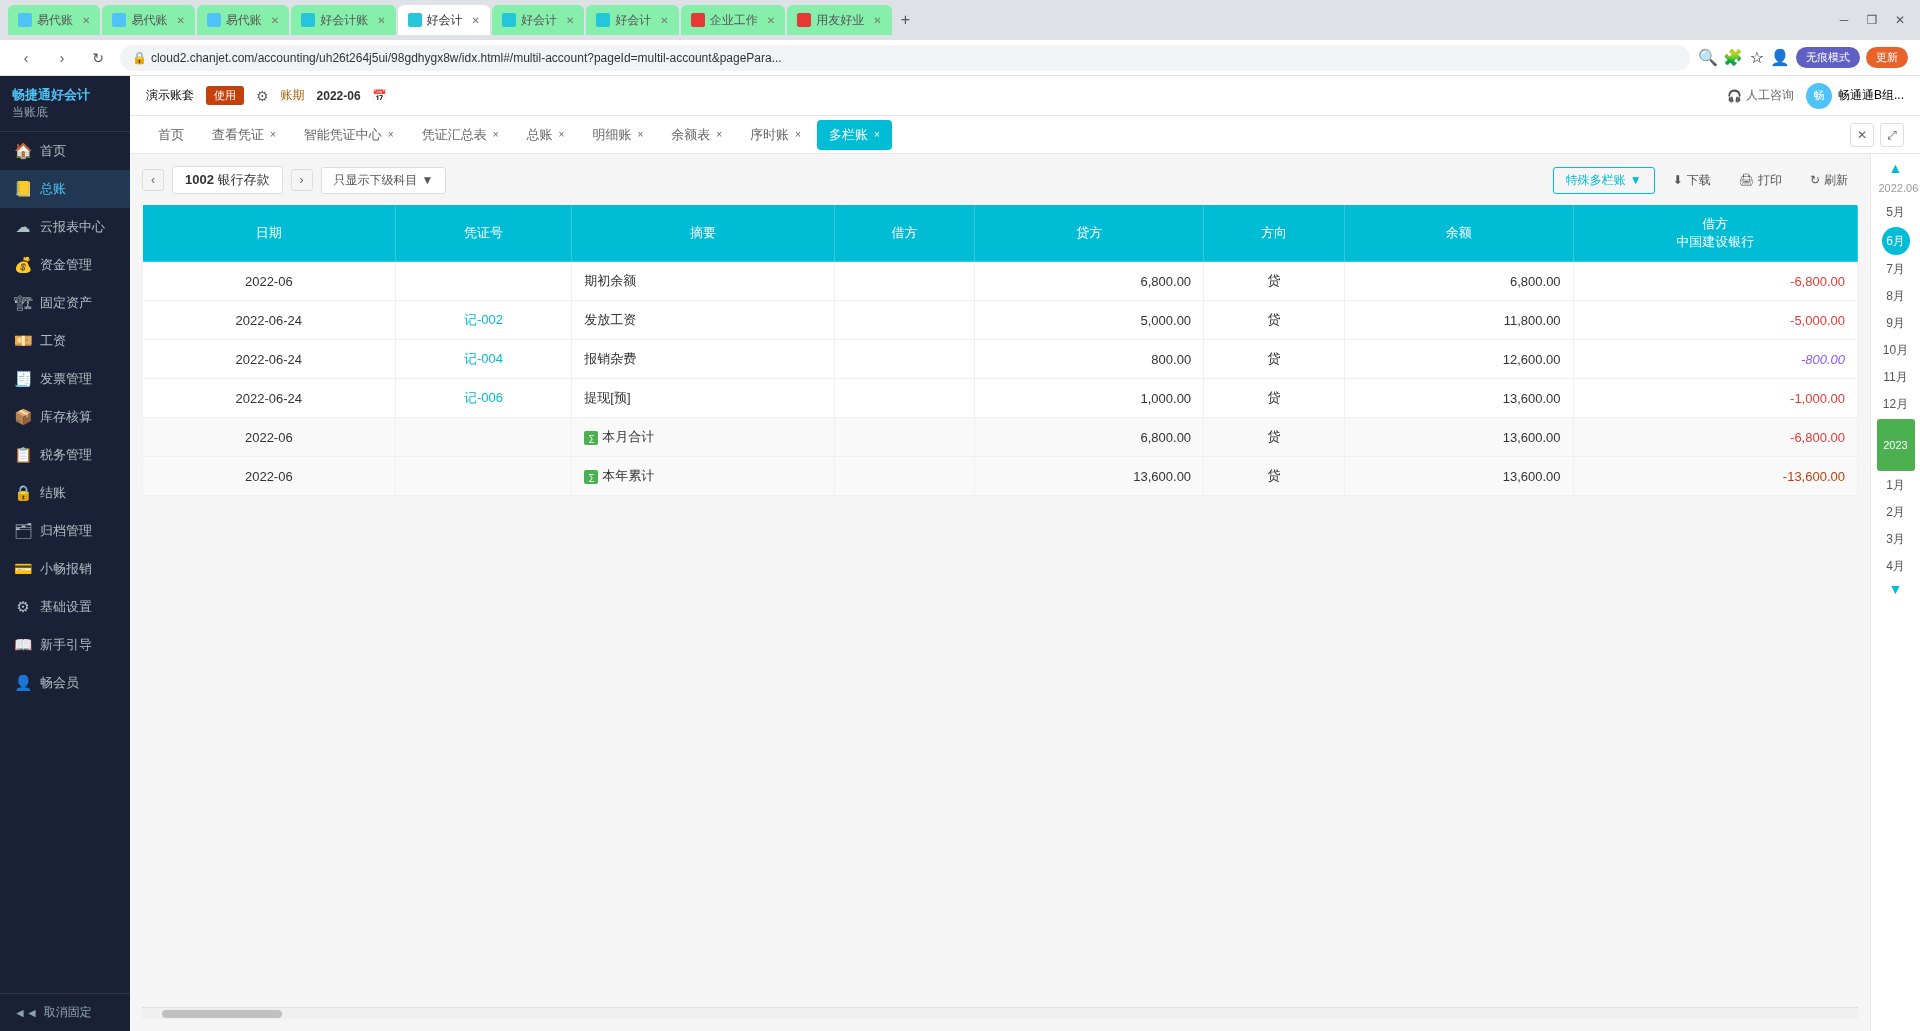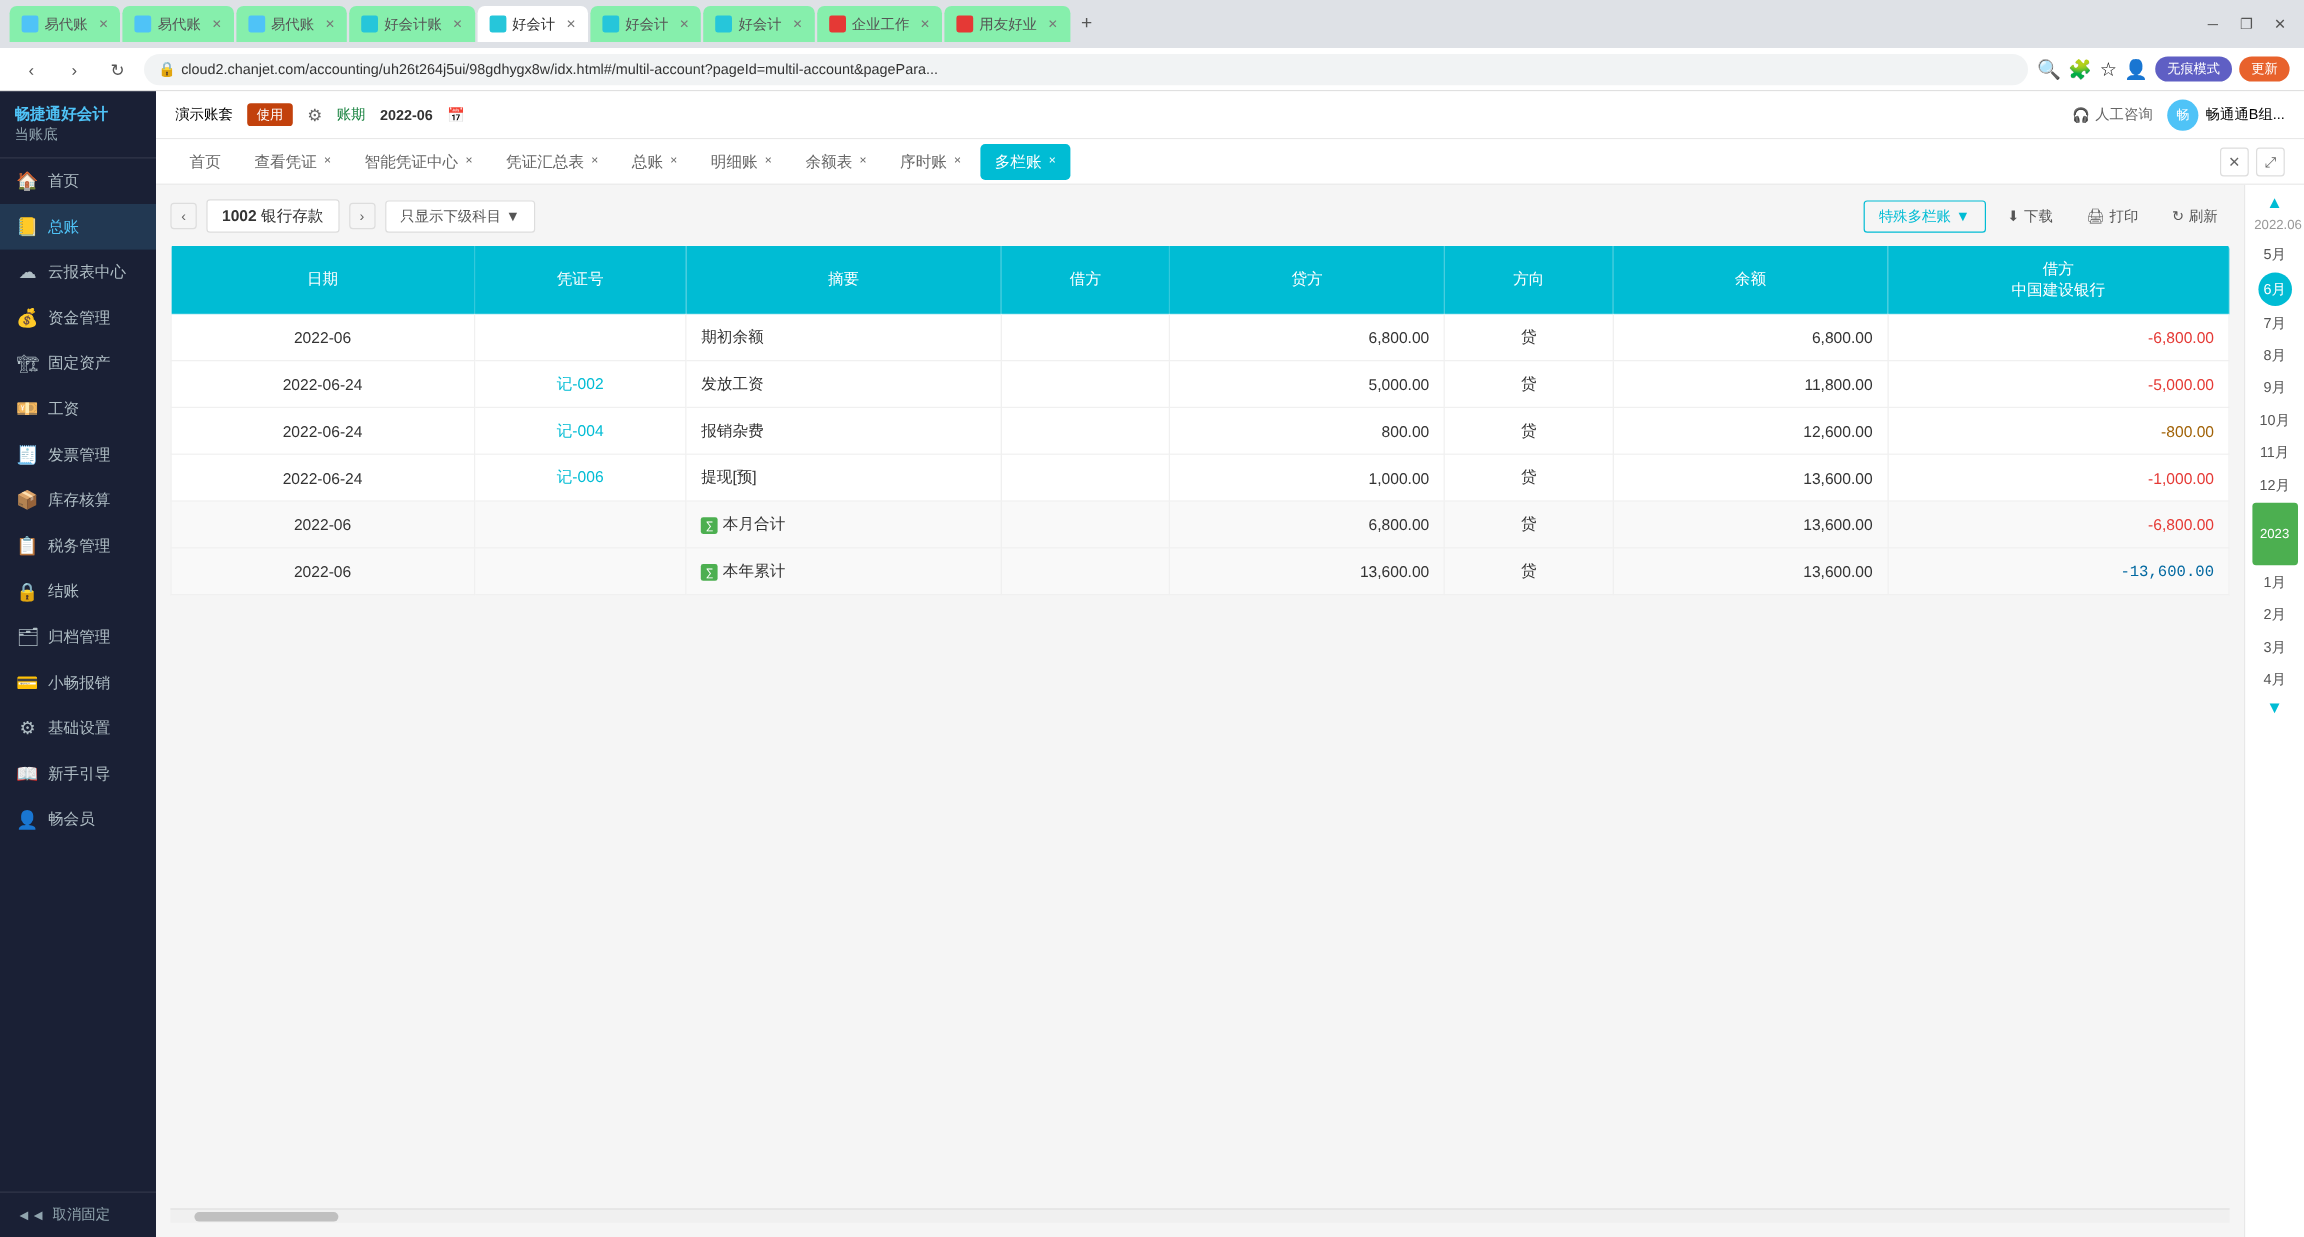--- a/index.html
+++ b/index.html
@@ -249,21 +249,21 @@
       </div>
     </div>
   </div>
 
   <div class="main-content">
 
     <div class="top-bar">
       <span>演示账套</span>
       <div class="demo-badge">使用</div>
       <span style="color:#666;cursor:pointer;font-size:14px;">⚙</span>
-      <span style="color:#15803d;font-size:12px;">账期</span>
+      <span style="color:#a16207;font-size:12px;">账期</span>
       <span style="color:#333;font-size:12px;font-weight:bold;">2022-06</span>
       <span style="cursor:pointer;">📅</span>
       <div class="top-bar-right">
         <div class="customer-service">
           <span>🎧</span>
           <span>人工咨询</span>
         </div>
         <div class="user-info">
           <div class="user-avatar">畅</div>
           <span>畅通通B组...</span>
@@ -388,21 +388,21 @@
       <td class="right" style="color:#e53935;">-5,000.00</td>
     </tr>
                 <tr>
       <td>2022-06-24</td>
       <td><a class="voucher-link">记-004</a></td>
       <td class="left">报销杂费</td>
       <td class="right"></td>
       <td class="right">800.00</td>
       <td>贷</td>
       <td class="right">12,600.00</td>
-      <td class="right" style="color:#a16207;">-800.00</td>
+      <td class="right" style="color:#8b5cf6;font-style:italic;">-800.00</td>
     </tr>
                 <tr>
       <td>2022-06-24</td>
       <td><a class="voucher-link">记-006</a></td>
       <td class="left">提现[预]</td>
       <td class="right"></td>
       <td class="right">1,000.00</td>
       <td>贷</td>
       <td class="right">13,600.00</td>
       <td class="right" style="color:#e53935;">-1,000.00</td>
@@ -418,21 +418,21 @@
       <td class="right" style="color:#e53935;">-6,800.00</td>
     </tr>
                 <tr class="summary-row">
       <td>2022-06</td>
       <td></td>
       <td class="left"><span class="sum-icon">∑</span>本年累计</td>
       <td class="right"></td>
       <td class="right">13,600.00</td>
       <td>贷</td>
       <td class="right">13,600.00</td>
-      <td class="right" style="color:#0369a1;font-family:Liberation Mono, monospace;">-13,600.00</td>
+      <td class="right" style="color:#c2410c;">-13,600.00</td>
     </tr>
               </tbody>
           </table>
         </div>
 
         <div class="h-scroll">
           <div class="h-scroll-thumb"></div>
         </div>
       </div>
 

